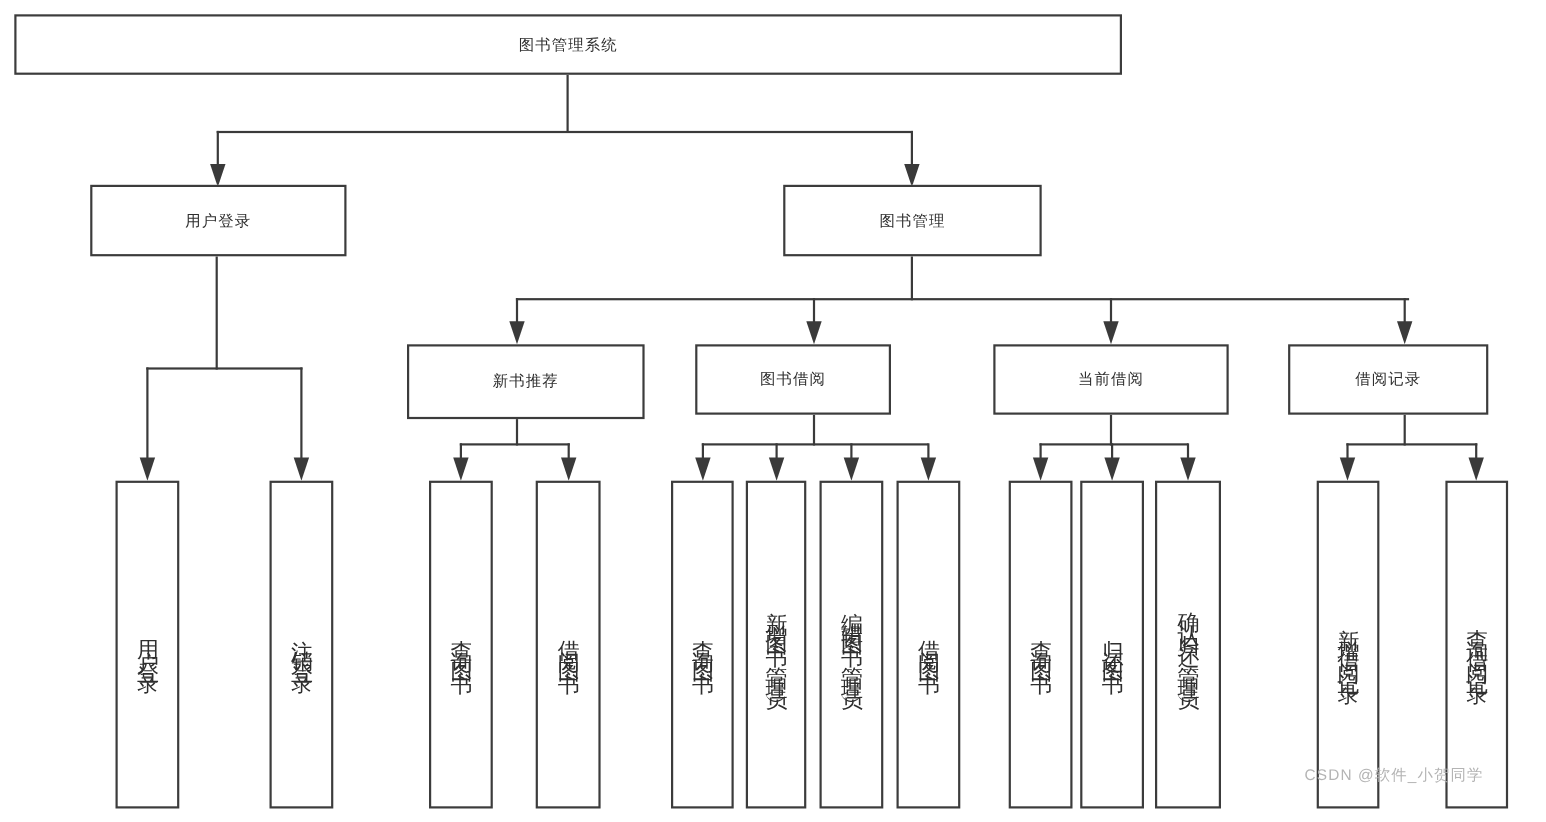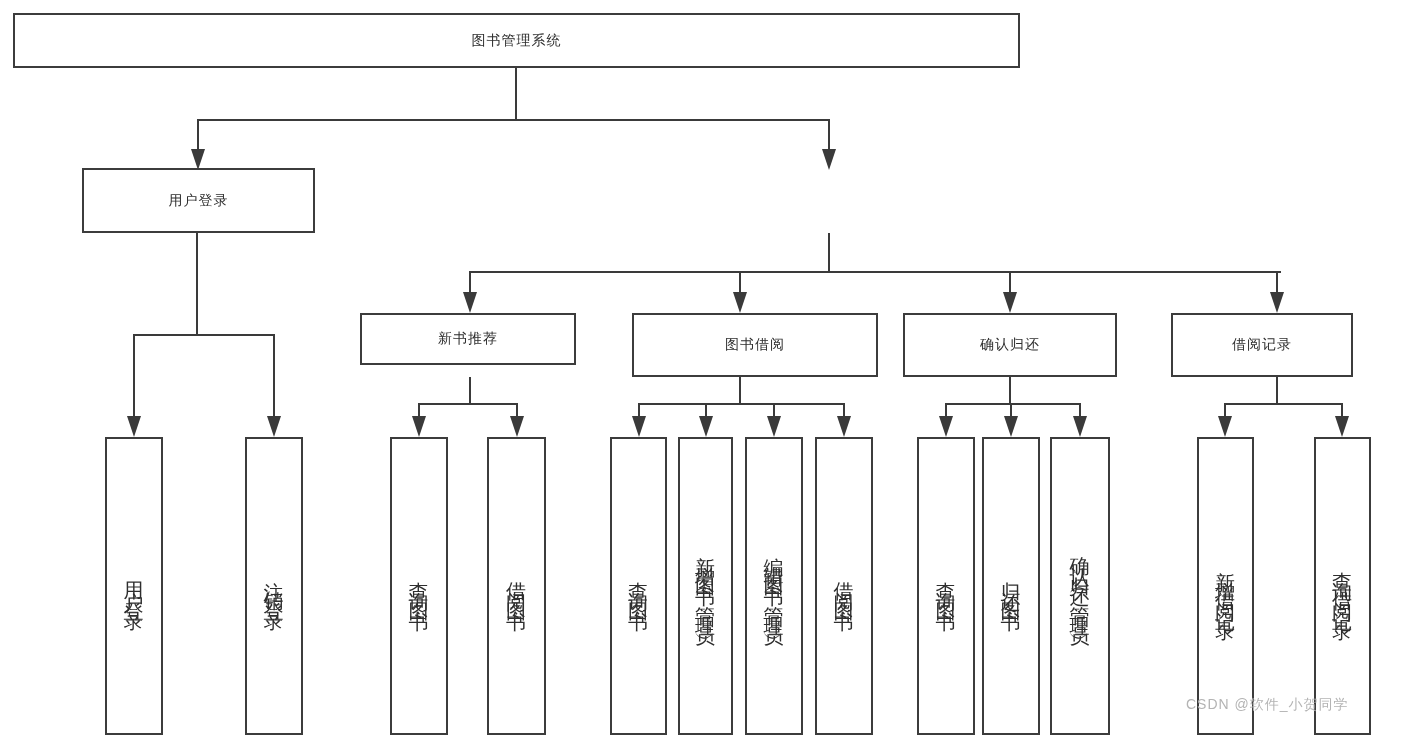--- a/index.html
+++ b/index.html
@@ -75,47 +75,50 @@
   <div class="vline" style="left:515px;top:68px;height:52px"></div>
   <div class="hline" style="left:197px;top:119px;width:633px"></div>
   <div class="vline" style="left:197px;top:119px;height:32px"></div>
   <div class="arrow" style="left:191px;top:149px"></div>
   <div class="vline" style="left:828px;top:119px;height:32px"></div>
   <div class="arrow" style="left:822px;top:149px"></div>
 
   <div class="box" style="left:82px;top:168px;width:233px;height:65px">
     <span class="lbl">用户登录</span>
   </div>
+  <div class="box" style="left:712px;top:168px;width:235px;height:65px">
+    <span class="lbl">图书管理</span>
+  </div>
 
   <div class="vline" style="left:196px;top:233px;height:103px"></div>
   <div class="hline" style="left:133px;top:334px;width:142px"></div>
   <div class="vline" style="left:133px;top:334px;height:84px"></div>
   <div class="arrow" style="left:127px;top:416px"></div>
   <div class="vline" style="left:273px;top:334px;height:84px"></div>
   <div class="arrow" style="left:267px;top:416px"></div>
 
   <div class="vline" style="left:828px;top:233px;height:40px"></div>
   <div class="hline" style="left:469px;top:271px;width:812px"></div>
   <div class="vline" style="left:469px;top:271px;height:23px"></div>
   <div class="arrow" style="left:463px;top:292px"></div>
   <div class="vline" style="left:739px;top:271px;height:23px"></div>
   <div class="arrow" style="left:733px;top:292px"></div>
   <div class="vline" style="left:1009px;top:271px;height:23px"></div>
   <div class="arrow" style="left:1003px;top:292px"></div>
   <div class="vline" style="left:1276px;top:271px;height:23px"></div>
   <div class="arrow" style="left:1270px;top:292px"></div>
 
-  <div class="box" style="left:360px;top:313px;width:216px;height:52px">
+  <div class="box" style="left:370px;top:313px;width:216px;height:68px">
     <span class="lbl">新书推荐</span>
   </div>
-  <div class="box" style="left:632px;top:313px;width:246px;height:64px">
+  <div class="box" style="left:632px;top:313px;width:178px;height:64px">
     <span class="lbl">图书借阅</span>
   </div>
   <div class="box" style="left:903px;top:313px;width:214px;height:64px">
-    <span class="lbl">确认归还</span>
+    <span class="lbl">当前借阅</span>
   </div>
   <div class="box" style="left:1171px;top:313px;width:182px;height:64px">
     <span class="lbl">借阅记录</span>
   </div>
 
   <div class="vline" style="left:469px;top:377px;height:28px"></div>
   <div class="hline" style="left:418px;top:403px;width:100px"></div>
   <div class="vline" style="left:418px;top:403px;height:15px"></div>
   <div class="arrow" style="left:412px;top:416px"></div>
   <div class="vline" style="left:516px;top:403px;height:15px"></div>

